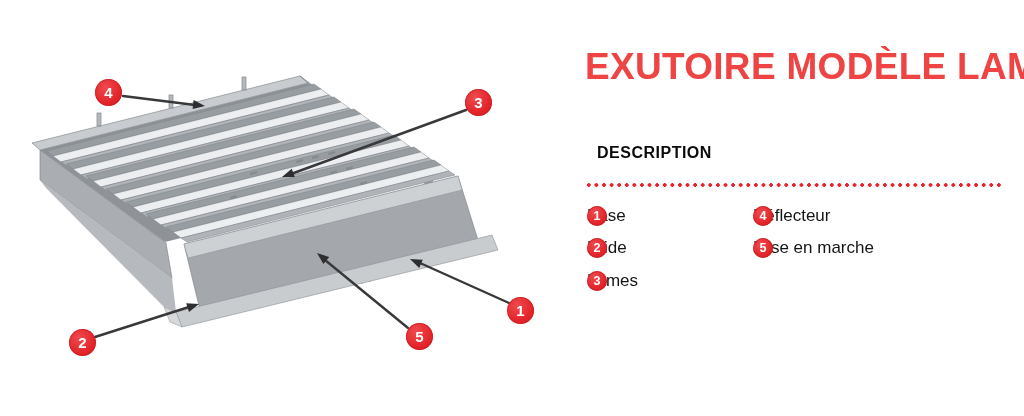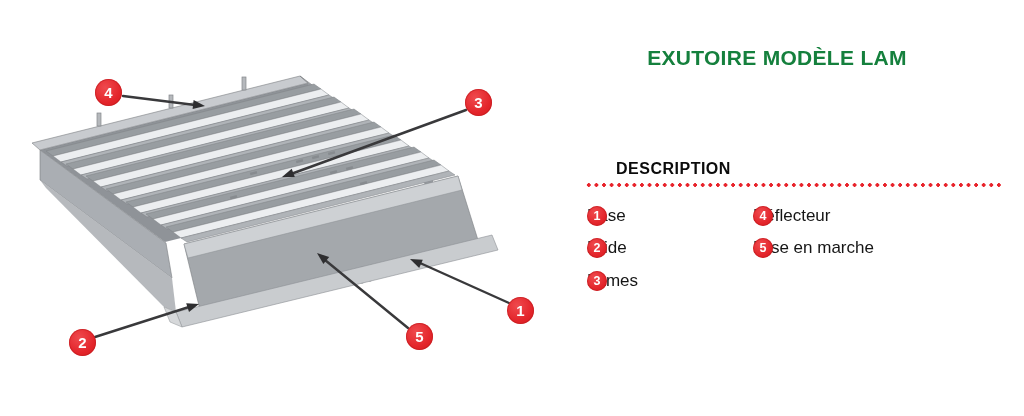--- a/index.html
+++ b/index.html
@@ -18,26 +18,26 @@
     box-shadow: inset 0 0 0 1px rgba(190,25,30,.55);
     line-height:1;
   }
   .badge-lg { width:27px; height:27px; font-size:15px; }
   .badge-sm { width:20px; height:20px; font-size:12.5px; flex:0 0 20px; }
 
   
   .panel { position:absolute; left:585px; top:0; width:430px; height:416px; }
   .title {
     position:absolute; top:46px; left:0; width:384px;
-    text-align:center; font-size:21px; font-weight:800;
-    letter-spacing:0.3px; color:#15803d; white-space:nowrap;
+    text-align:center; font-size:37px; font-weight:800;
+    letter-spacing:0.3px; color:#ef4444; white-space:nowrap;
   }
   .desc-heading {
-    position:absolute; top:160px; left:12px;
-    font-size:16px; font-weight:800; letter-spacing:0.5px; color:#0b0b0b;margin-left:19px;
+    position:absolute; top:144px; left:12px;
+    font-size:16px; font-weight:800; letter-spacing:0.5px; color:#0b0b0b;
   }
   .dotted-rule {
     position:absolute; top:182px; left:0; width:418px; height:6px;
     background-image: radial-gradient(circle, #e8232b 1.6px, rgba(0,0,0,0) 1.9px);
     background-size:7.6px 6px; background-repeat:repeat-x; background-position:0 50%;
   }
   .legend-row {
     position:absolute; display:flex; align-items:center; gap:12px;
   }
   .legend-label { font-size:17px; color:#151515; white-space:nowrap; }

